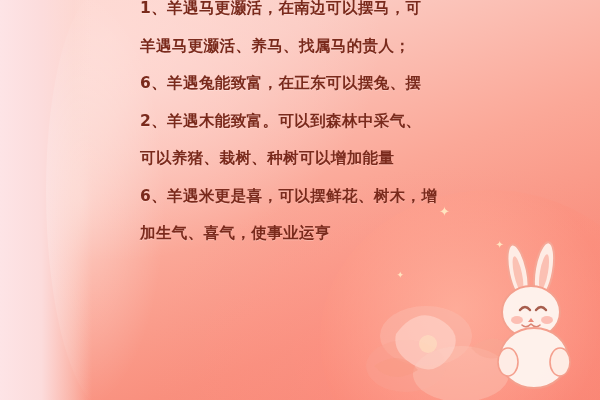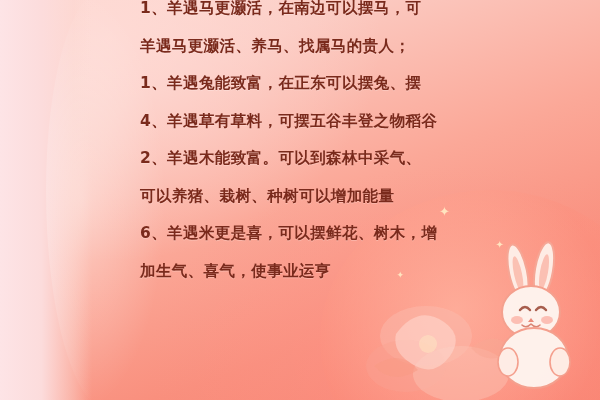--- a/index.html
+++ b/index.html
@@ -142,22 +142,21 @@
     </svg>
   </div>
 
   <span class="sparkle sp1">✦</span>
   <span class="sparkle sp2">✦</span>
   <span class="sparkle sp3">✦</span>
 
   <div class="text-col">
     <div class="line clip-top">1、羊遇马更灏活，在南边可以摆马，可</div>
     <div class="line">羊遇马更灏活、养马、找属马的贵人；</div>
-    <div class="line">1、羊遇兔能致富，在正东可以摆兔、摆</div>
-    <div class="line">4、羊遇草有草料，可摆五谷丰登之物稻谷</div>
+    <div class="line">6、羊遇兔能致富，在正东可以摆兔、摆</div>
     <div class="line">2、羊遇木能致富。可以到森林中采气、</div>
     <div class="line">可以养猪、栽树、种树可以增加能量</div>
     <div class="line">6、羊遇米更是喜，可以摆鲜花、树木，增</div>
     <div class="line">加生气、喜气，使事业运亨</div>
 
   </div>
 
 </div>
 
 </body></html>

